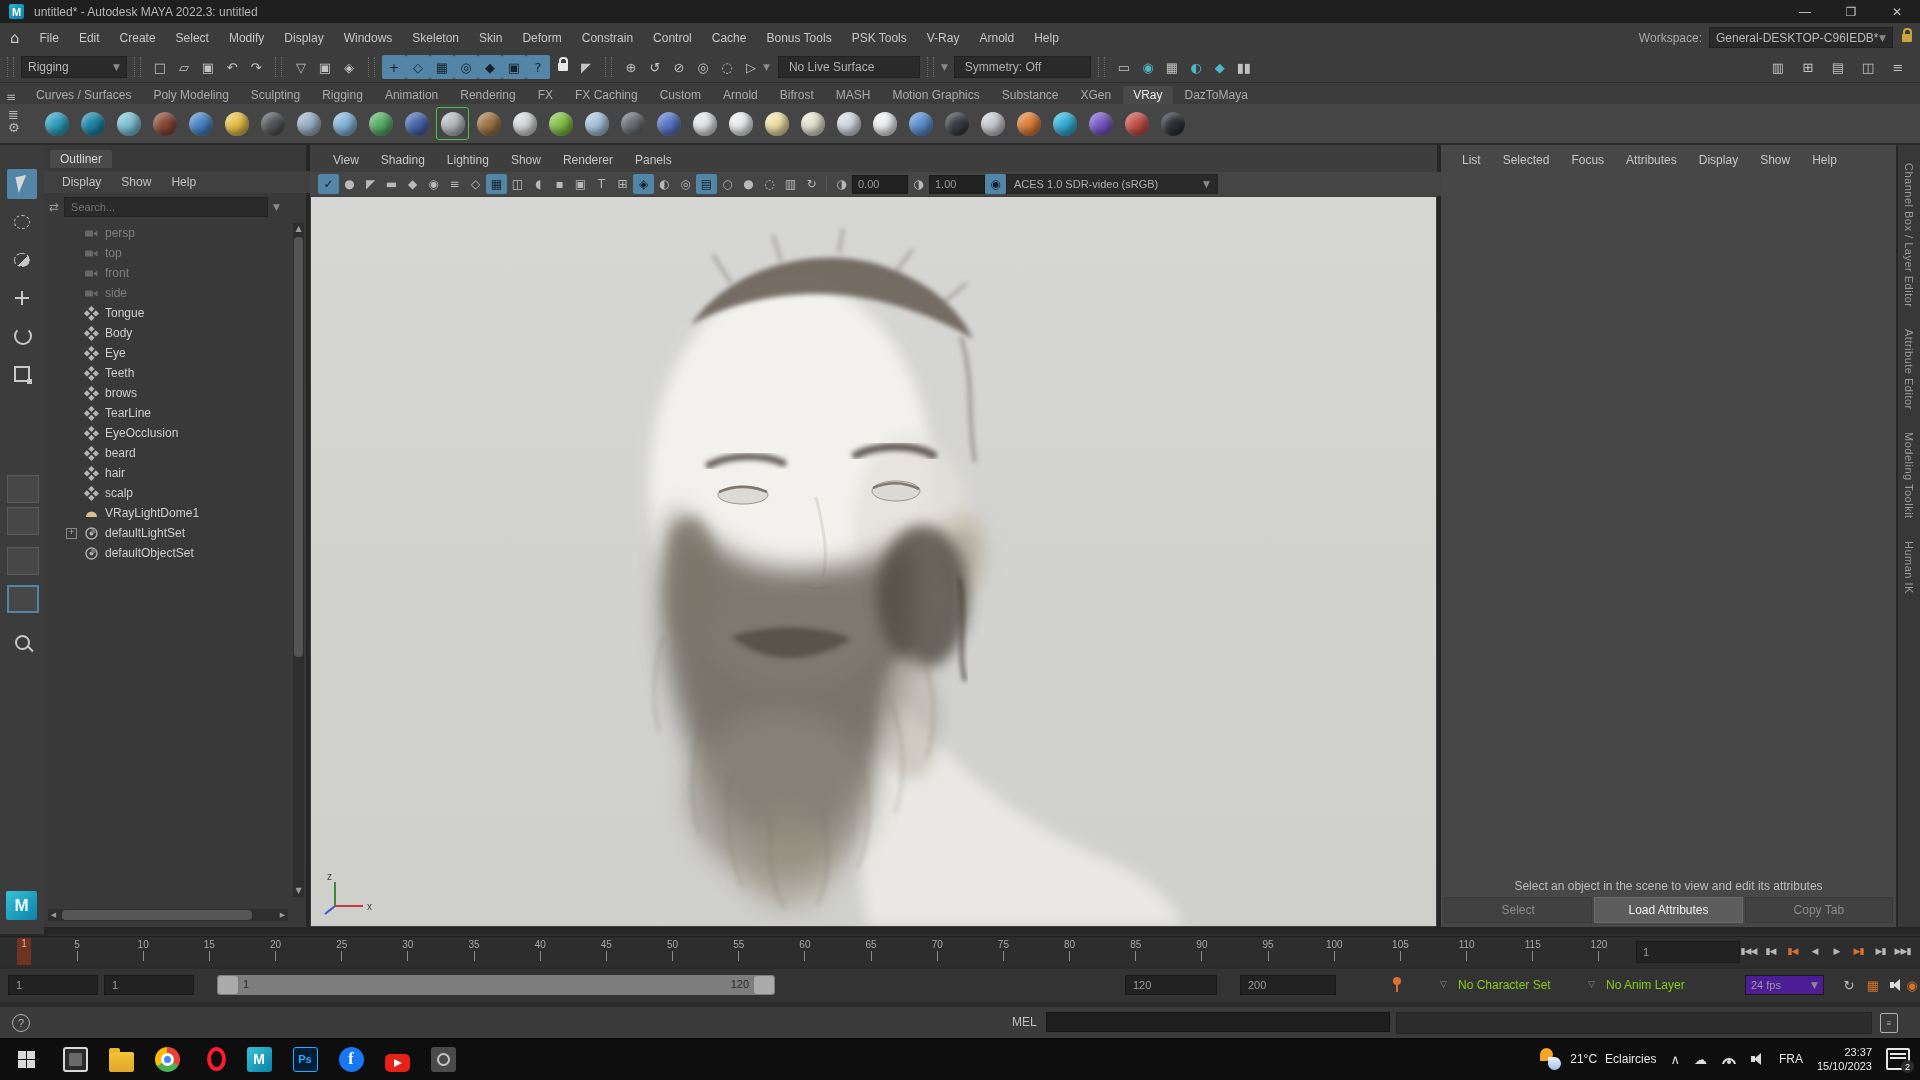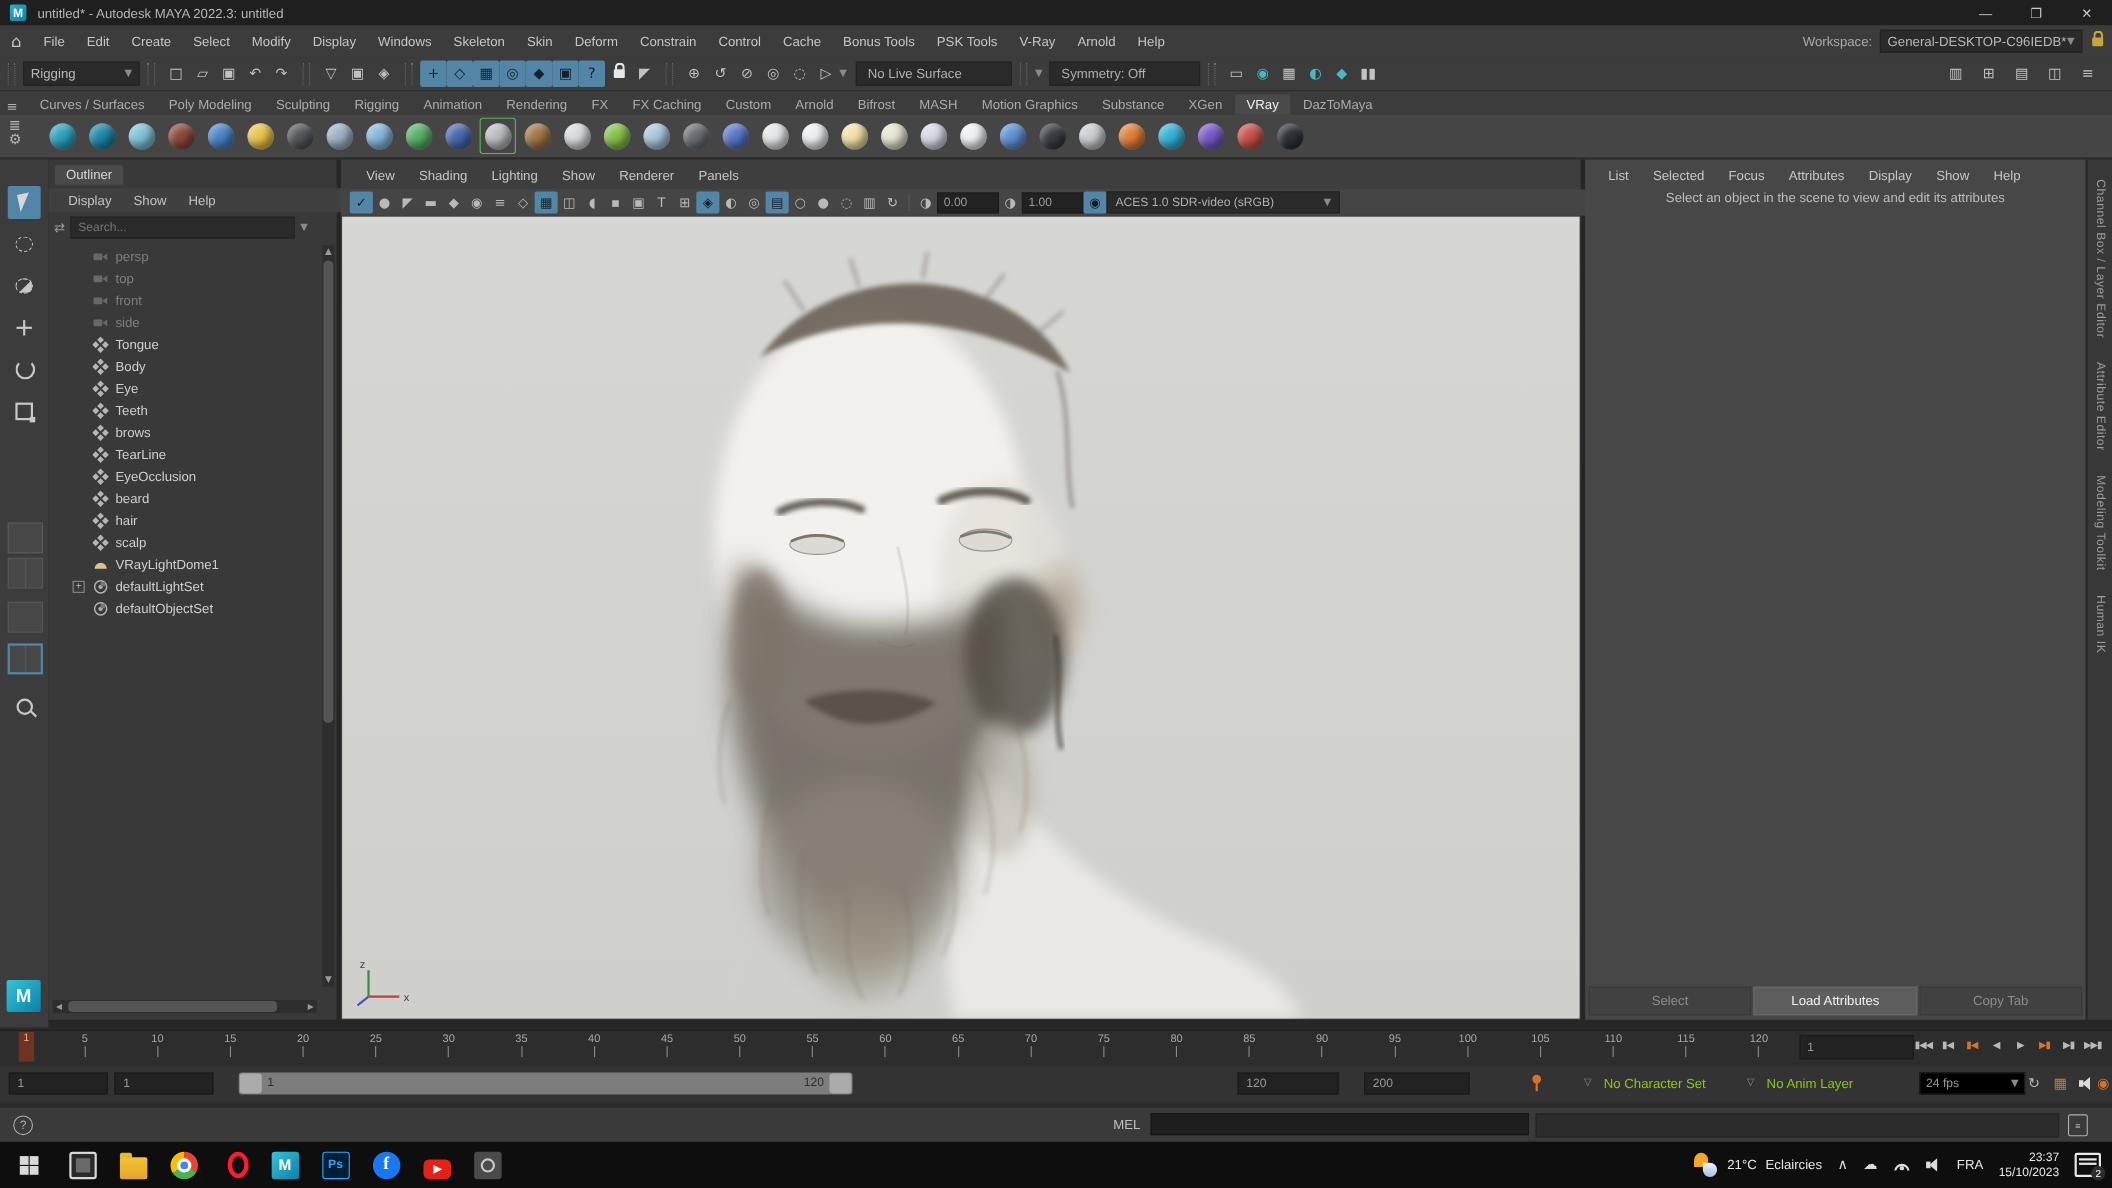--- a/index.html
+++ b/index.html
@@ -107,21 +107,21 @@
   .vp-sep{width:1px;height:16px;background:#585858;margin:0 4px;flex:none;}
   .vp-num{width:44px;height:17px;background:#222;border:1px solid #1a1a1a;color:#999;font-size:11px;display:flex;align-items:center;padding:0 5px;flex:none;}
   .vp-dd{width:196px;height:18px;background:#2a2a2a;border:1px solid #222;color:#b0b0b0;font-size:11px;display:flex;align-items:center;justify-content:space-between;padding:0 7px;flex:none;}
   .vp-canvas{position:absolute;left:1px;top:52px;width:1125px;height:729px;background:linear-gradient(#d6d6d4,#cfcfcc);}
   .axis-gizmo{position:absolute;left:8px;bottom:8px;}
 
   
   .attred{position:absolute;left:1441px;top:0;width:455px;height:782px;background:#474747;border-right:2px solid #262626;}
   .ae-menus{position:absolute;left:0;top:4px;width:100%;height:22px;display:flex;align-items:center;padding-left:10px;}
   .ae-menu{padding:0 11px;color:#c6c6c6;}
-  .ae-body{position:absolute;left:0;top:28px;width:100%;bottom:34px;display:flex;align-items:flex-start;justify-content:center;}
+  .ae-body{position:absolute;left:0;top:28px;width:100%;bottom:34px;display:flex;align-items:flex-end;justify-content:center;}
   .ae-msg{color:#bdbdbd;font-size:12px;}
   .ae-btns{position:absolute;left:0;bottom:4px;width:100%;height:26px;display:flex;gap:2px;padding:0 3px;box-sizing:border-box;}
   .ae-btn{flex:1;background:#414141;color:#8b8b8b;display:flex;align-items:center;justify-content:center;border:1px solid #393939;}
   .ae-btn.primary{background:#5d5d5d;color:#f2f2f2;border-color:#6a6a6a;}
 
   
   .sidestrip{position:absolute;left:1898px;top:0;width:22px;height:782px;background:#383838;display:flex;flex-direction:column;align-items:center;gap:22px;padding-top:18px;box-sizing:border-box;}
   .side-tab{writing-mode:vertical-rl;color:#9c9c9c;font-size:11px;letter-spacing:.5px;}
 
   
@@ -140,21 +140,21 @@
   .rangerow{left:0;top:969px;width:1920px;height:33px;background:#333;display:flex;align-items:center;}
   .rr-field{height:20px;background:#222;border:1px solid #1a1a1a;color:#999;font-size:11px;display:flex;align-items:center;padding:0 7px;box-sizing:border-box;position:absolute;}
   .range-track{position:absolute;left:217px;top:6px;width:558px;height:20px;background:#7d7d7d;border-radius:3px;}
   .range-handle{position:absolute;top:1px;width:20px;height:18px;background:#ababab;border-radius:3px;}
   .range-lbl{position:absolute;top:3px;color:#2e2e2e;font-size:11px;}
   .mini-dd{color:#8a8a8a;font-size:9px;position:absolute;}
   .rr-text{position:absolute;color:#84cc16;font-size:12px;}
   .key-ic{position:absolute;left:1392px;top:8px;width:10px;height:14px;}
   .key-ic::before{content:"";position:absolute;top:0;left:1px;width:8px;height:8px;background:#d7722c;border-radius:50%;}
   .key-ic::after{content:"";position:absolute;top:7px;left:4px;width:2px;height:8px;background:#d7722c;}
-  .fps-dd{position:absolute;left:1745px;top:6px;width:96px;height:20px;background:#000000;border:1px solid #1a1a1a;color:#999;font-size:11px;display:flex;align-items:center;justify-content:space-between;padding:0 5px;box-sizing:border-box;}
+  .fps-dd{position:absolute;left:1745px;top:6px;width:79px;height:20px;background:#4c1d95;border:1px solid #1a1a1a;color:#999;font-size:11px;display:flex;align-items:center;justify-content:space-between;padding:0 5px;box-sizing:border-box;}
   .rr-ic{position:absolute;top:6px;width:22px;height:20px;display:flex;align-items:center;justify-content:center;color:#b8b8b8;font-size:13px;}
   .rr-ic.orange{color:#d7722c;}
 
   
   .cmdrow{left:0;top:1006px;width:1920px;height:32px;background:#3a3a3a;border-top:1px solid #2a2a2a;}
   .help-ic{position:absolute;left:12px;top:7px;width:16px;height:16px;border:1.5px solid #b0b0b0;border-radius:50%;color:#b0b0b0;font-size:11px;display:flex;align-items:center;justify-content:center;}
   .mel-label{position:absolute;left:1012px;top:8px;color:#c0c0c0;}
   .mel-input{position:absolute;left:1046px;top:5px;width:344px;height:20px;background:#1e1e1e;border:1px solid #161616;color:#ccc;font-family:"Liberation Mono",monospace;font-size:11px;padding:0 5px;box-sizing:border-box;}
   .mel-output{position:absolute;left:1396px;top:5px;width:474px;height:20px;background:#2c2c2c;border:1px solid #242424;}
   .script-ic{position:absolute;left:1880px;top:6px;width:16px;height:18px;border:1.5px solid #b0b0b0;border-radius:2px;color:#b0b0b0;font-size:8px;display:flex;align-items:center;justify-content:center;}

